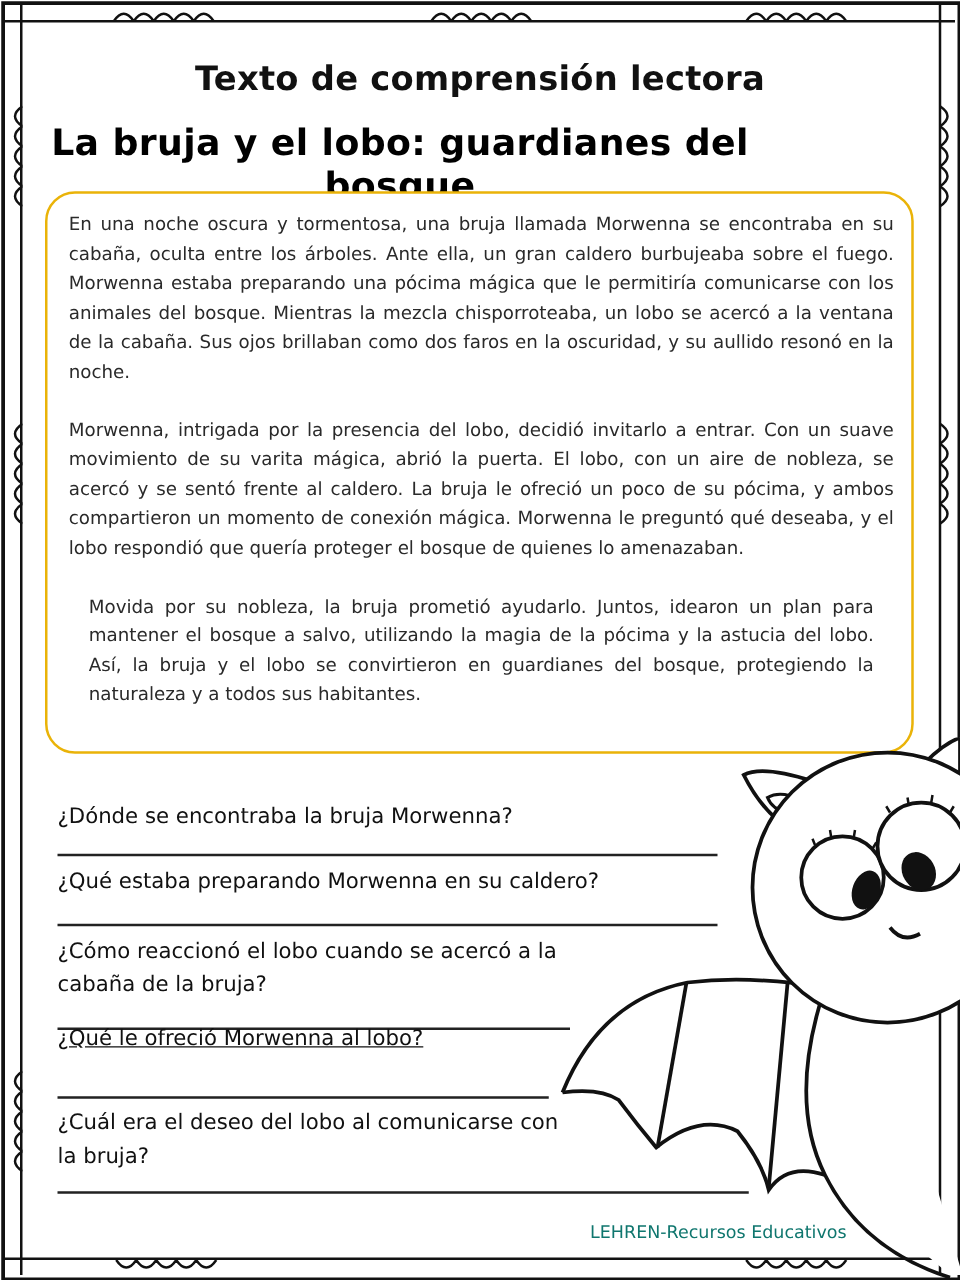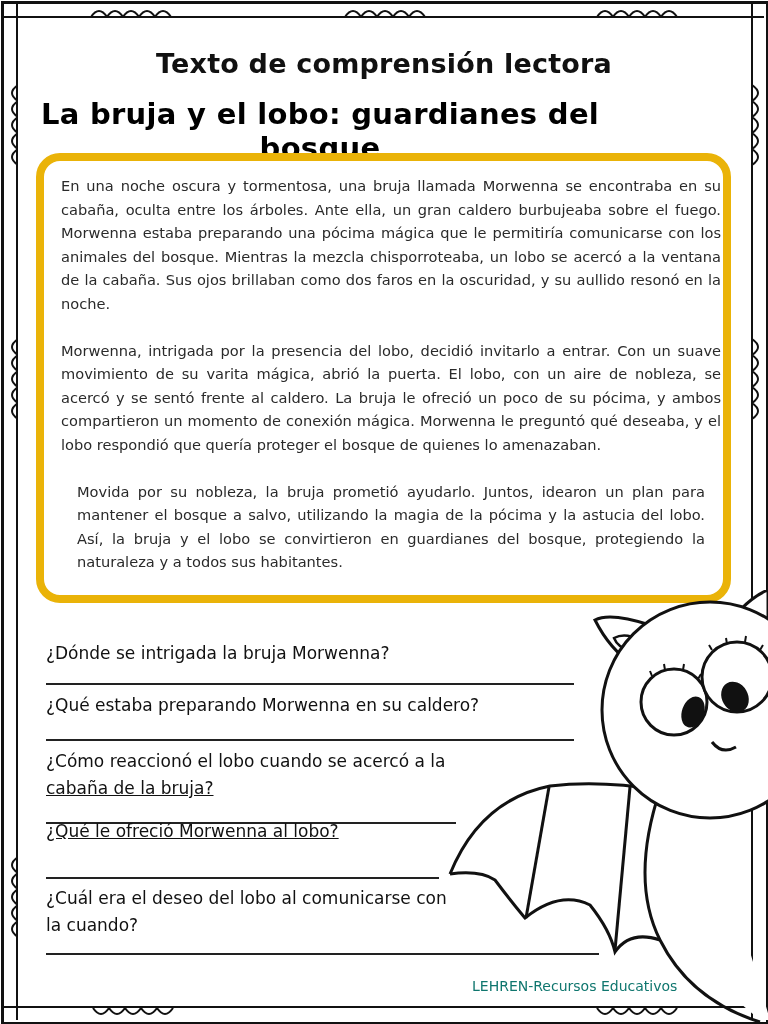--- a/index.html
+++ b/index.html
@@ -2,21 +2,21 @@
 <html><head>
 <meta charset="utf-8">
 <style>
   html, body { margin:0; padding:0; background:#ffffff; }
   body { width:768px; height:1024px; position:relative; overflow:hidden; font-family:"DejaVu Sans", sans-serif; color:#1a1a1a; }
   .frame-outer { position:absolute; left:1px; top:1px; width:762px; height:1018px; border:3px solid #111; box-sizing:content-box; }
   .line { position:absolute; background:#111; }
   .scallop { position:absolute; }
   .subtitle { position:absolute; left:0; width:768px; top:48px; text-align:center; font-size:27px; font-weight:bold; letter-spacing:0.2px; color:#111; }
   .title { position:absolute; left:0; width:640px; top:97px; text-align:center; font-size:29px; font-weight:bold; color:#000; letter-spacing:0.3px; }
-  .story-box { position:absolute; left:36px; top:153px; width:695px; height:450px; border:8px solid #eab308; border-radius:24px; box-sizing:border-box; background:#fff; }
+  .story-box { position:absolute; left:36px; top:153px; width:695px; height:450px; border:2px solid #eab308; border-radius:24px; box-sizing:border-box; background:#fff; }
   .story-text { position:absolute; left:17px; top:13px; width:660px; font-size:14.6px; line-height:23.5px; color:#2a2a2a; text-align:justify; }
   .story-text p { margin:0 0 23.5px 0; }
   .q { position:absolute; left:46px; font-size:17px; line-height:27px; color:#111; }
   .ans { position:absolute; left:46px; height:2px; background:#222; }
   .credit { position:absolute; left:472px; top:978px; font-size:14px; color:#0f766e; }
   .bat { position:absolute; left:440px; top:590px; }
 </style>
 </head>
 <body>
 
@@ -89,30 +89,30 @@
   <ellipse cx="693" cy="712" rx="11" ry="16" fill="#111" transform="rotate(20 693 712)"></ellipse>
   <circle cx="737" cy="677" r="35" fill="#fff" stroke="#111" stroke-width="3"></circle>
   <ellipse cx="735" cy="697" rx="13" ry="16" fill="#111" transform="rotate(-30 735 697)"></ellipse>
 
   <path d="M652 676 l-2 -5 M665 670 l-1 -6 M683 670 l1 -6 M698 679 l3 -5" stroke="#111" stroke-width="2"></path>
   <path d="M712 650 l-3 -5 M727 644 l-1 -6 M745 642 l1 -6 M760 650 l3 -5" stroke="#111" stroke-width="2"></path>
 
   <path d="M712 742 Q722 755 736 747" fill="none" stroke="#111" stroke-width="3"></path>
 </svg>
 
-<div class="q" style="top:640px;">¿Dónde se intrigada la bruja Morwenna?</div>
+<div class="q" style="top:640px;">¿Dónde se encontraba la bruja Morwenna?</div>
 <div class="ans" style="top:683px;width:528px;"></div>
 
 <div class="q" style="top:692px;">¿Qué estaba preparando Morwenna en su caldero?</div>
 <div class="ans" style="top:739px;width:528px;"></div>
 
 <div class="q" style="top:748px;">¿Cómo reaccionó el lobo cuando se acercó a la</div>
-<div class="q" style="top:775px;text-decoration:underline;">cabaña de la bruja?</div>
+<div class="q" style="top:775px;">cabaña de la bruja?</div>
 <div class="ans" style="top:822px;width:410px;"></div>
 
 <div class="q" style="top:818px;text-decoration:underline;">¿Qué le ofreció Morwenna al lobo?</div>
 <div class="ans" style="top:877px;width:393px;"></div>
 
 <div class="q" style="top:885px;text-align:right;">¿Cuál era el deseo del lobo al comunicarse con</div>
-<div class="q" style="top:912px;">la cuando?</div>
+<div class="q" style="top:912px;">la bruja?</div>
 <div class="ans" style="top:953px;width:553px;"></div>
 
 <div class="credit">LEHREN-Recursos Educativos</div>
 
 </body></html>

